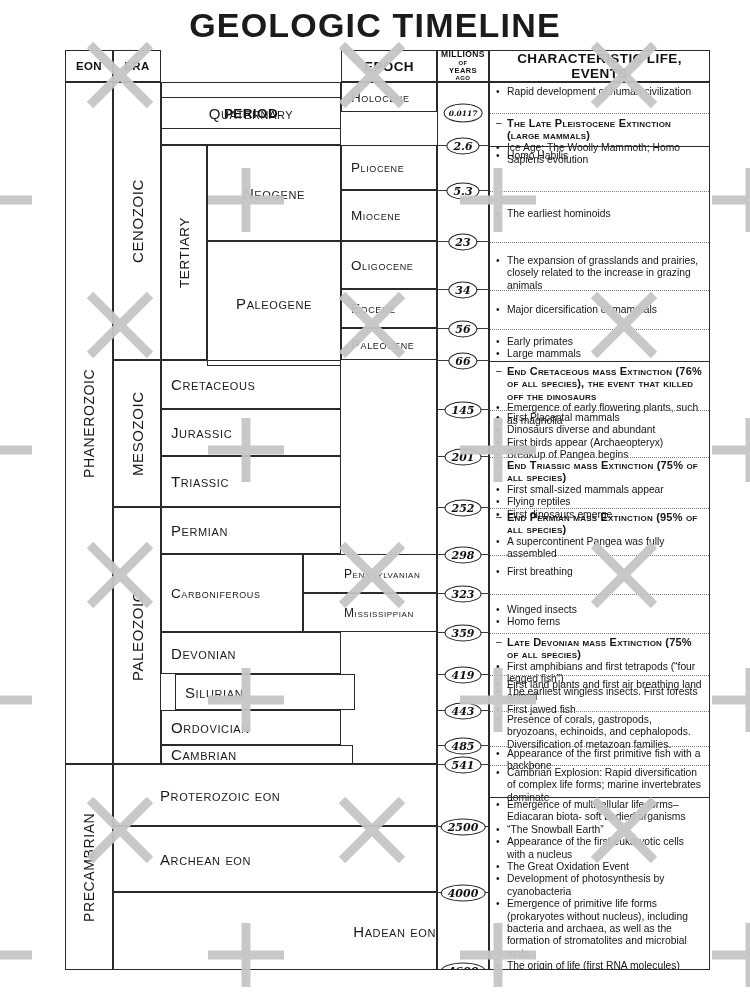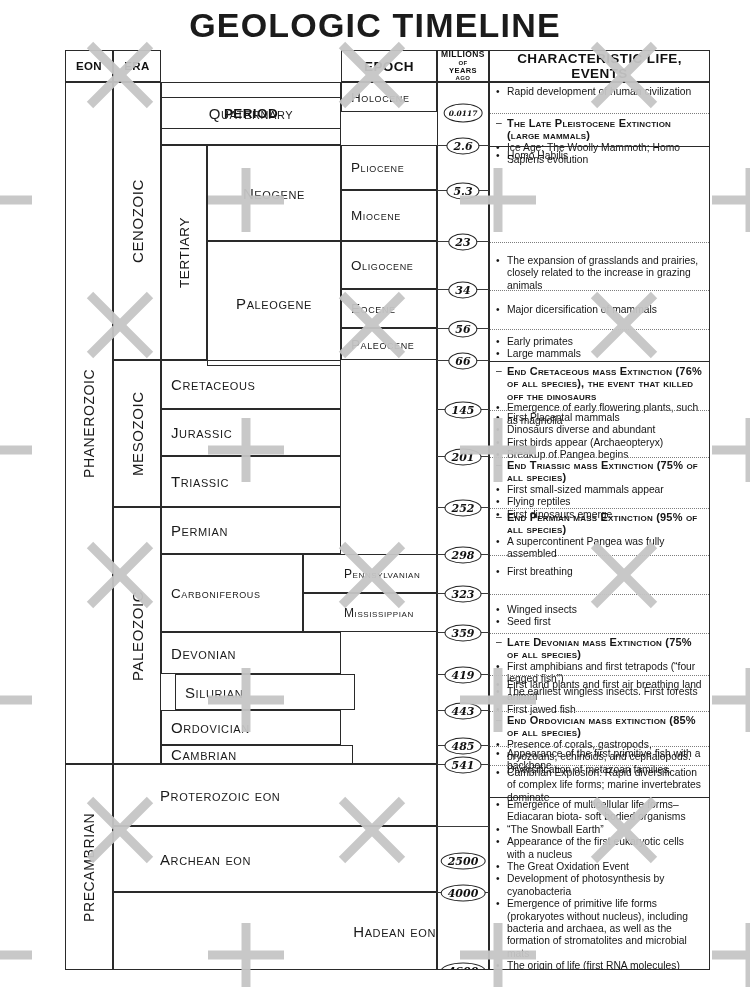--- a/index.html
+++ b/index.html
@@ -323,21 +323,21 @@
       <div class="age" style="top:327px;">145</div>
       <div class="age" style="top:374px;">201</div>
       <div class="age" style="top:425px;">252</div>
       <div class="age" style="top:472px;">298</div>
       <div class="age" style="top:511px;">323</div>
       <div class="age" style="top:550px;">359</div>
       <div class="age" style="top:592px;">419</div>
       <div class="age" style="top:628px;">443</div>
       <div class="age" style="top:663px;">485</div>
       <div class="age" style="top:682px;">541</div>
-      <div class="age" style="top:744px;margin-top:34px;">2500</div>
+      <div class="age" style="top:744px;">2500</div>
       <div class="age" style="top:810px;">4000</div>
       <div class="age" style="top:888px;">4600</div>
     </div>
 
     <div class="agerule" style="left:372px;width:52px;top:95px;"></div>
     <div class="agerule" style="left:372px;width:52px;top:140px;"></div>
     <div class="agerule" style="left:372px;width:52px;top:191px;"></div>
     <div class="agerule" style="left:372px;width:52px;top:239px;"></div>
     <div class="agerule" style="left:372px;width:52px;top:278px;"></div>
     <div class="agerule" style="left:372px;width:52px;top:310px;"></div>
@@ -375,20 +375,26 @@
             </div>
         </div>
 
         <div class="evgroup solid" style="top:63px;height:45px;">
           <div class="ev">
               <span class="mk">•</span>
               <span class="tx">Homo Habilis</span>
             </div>
         </div>
 
+        <div class="evgroup sep" style="top:108px;height:51px;padding-top:16px;">
+          <div class="ev">
+              <span class="mk">•</span>
+              <span class="tx">The earliest hominoids</span>
+            </div>
+        </div>
 
         <div class="evgroup sep" style="top:159px;height:48px;padding-top:12px;">
           <div class="ev">
               <span class="mk">•</span>
               <span class="tx">The expansion of grasslands and prairies, closely related to the increase in grazing animals</span>
             </div>
         </div>
 
         <div class="evgroup sep" style="top:207px;height:39px;padding-top:13px;">
           <div class="ev">
@@ -475,21 +481,21 @@
             </div>
         </div>
 
         <div class="evgroup sep" style="top:511px;height:39px;padding-top:9px;">
           <div class="ev">
               <span class="mk">•</span>
               <span class="tx">Winged insects</span>
             </div>
           <div class="ev">
               <span class="mk">•</span>
-              <span class="tx">Seed first</span>
+              <span class="tx">Homo ferns</span>
             </div>
         </div>
 
         <div class="evgroup sep" style="top:550px;height:42px;padding-top:2px;">
           <div class="ev caps">
               <span class="mk">–</span>
               <span class="tx">Late Devonian mass Extinction (75% of all species)</span>
             </div>
           <div class="ev">
               <span class="mk">•</span>
@@ -506,24 +512,20 @@
               <span class="mk">•</span>
               <span class="tx">First land plants and first air breathing land animal</span>
             </div>
           <div class="ev">
               <span class="mk">•</span>
               <span class="tx">First jawed fish</span>
             </div>
         </div>
 
         <div class="evgroup sep" style="top:628px;height:35px;padding-top:2px;">
-          <div class="ev caps">
-              <span class="mk">–</span>
-              <span class="tx">End Ordovician mass extinction (85% of all species)</span>
-            </div>
           <div class="ev">
               <span class="mk">•</span>
               <span class="tx">Presence of corals, gastropods, bryozoans, echinoids, and cephalopods. Diversification of metazoan families.</span>
             </div>
         </div>
 
         <div class="evgroup sep" style="top:663px;height:19px;padding-top:1px;">
           <div class="ev">
               <span class="mk">•</span>
               <span class="tx">Appearance of the first primitive fish with a backbone</span>

